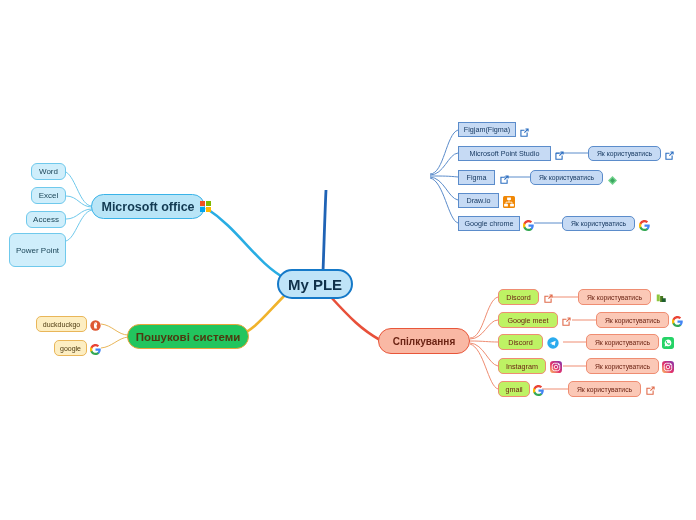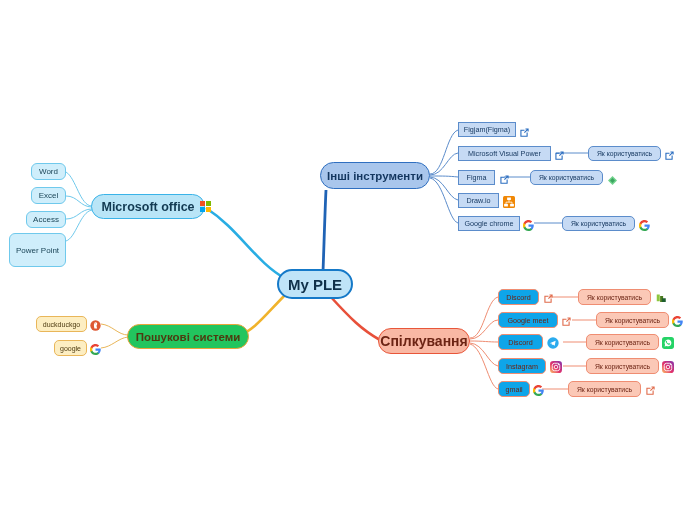--- a/index.html
+++ b/index.html
@@ -60,24 +60,24 @@
     border-radius:13px;color:#4d3a10;font-size:11.5px;font-weight:600;
   }
   .n-search-leaf{
     background:#fdeec2;border-color:#e9b659;border-width:1px;
     border-radius:5px;color:#4d3a10;font-size:7px;
   }
 
   
   .n-comm{
     background:#f9b8a4;border-color:#e8563a;border-width:1.6px;
-    border-radius:14px;color:#6c2414;font-size:14px;font-weight:600;
+    border-radius:14px;color:#6c2414;font-size:10px;font-weight:600;
   }
   .n-comm-leaf{
-    background:#0ea5e9;border-color:#ef8d72;border-width:1px;
+    background:#bef264;border-color:#ef8d72;border-width:1px;
     border-radius:5px;color:#6c2414;font-size:7.2px;align-items:center;
   }
   .n-comm-sub{
     background:#fbc8b6;border-color:#ef8d72;border-width:1px;
     border-radius:5px;color:#6c2414;font-size:6.8px;
   }
 
   
   .icon{position:absolute;z-index:4;display:block;}
 
@@ -167,36 +167,33 @@
   <div class="node n-ms-leaf" style="left:31px;top:187px;width:35px;height:17px;">
     <span>Excel</span>
   </div>
   <div class="node n-ms-leaf" style="left:26px;top:211px;width:40px;height:17px;">
     <span>Access</span>
   </div>
   <div class="node n-ms-leaf" style="left:9px;top:233px;width:57px;height:34px;">
     <span>Power Point</span>
   </div>
 
-  <div class="node n-tools" style="left:320px;top:162px;width:110px;height:27px;">
-    <span>Інші інструменти</span>
-  </div>
 
   <div class="node n-tools-leaf" style="left:458px;top:122px;width:58px;height:15px;">
     <span>Figjam(Figma)</span>
   </div>
   <span class="icon" style="left:519px;top:124px;">
     <svg width="11" height="11" viewBox="0 0 16 16">
         <path d="M2 4h6v1.6H3.6v7H11V8h1.6v6H2z" fill="#2a6dc0"></path>
         <path d="M9.4 2H14v4.6h-1.5V4.6L8.4 8.7 7.3 7.6l4.1-4.1H9.4z" fill="#2a6dc0"></path>
       </svg>
   </span>
 
   <div class="node n-tools-leaf" style="left:458px;top:146px;width:93px;height:15px;">
-    <span>Microsoft Visual Power</span>
+    <span>Microsoft Point Studio</span>
   </div>
   <span class="icon" style="left:554px;top:147px;">
     <svg width="11" height="11" viewBox="0 0 16 16">
         <path d="M2 4h6v1.6H3.6v7H11V8h1.6v6H2z" fill="#2a6dc0"></path>
         <path d="M9.4 2H14v4.6h-1.5V4.6L8.4 8.7 7.3 7.6l4.1-4.1H9.4z" fill="#2a6dc0"></path>
       </svg>
   </span>
   <div class="node n-tools-sub" style="left:588px;top:146px;width:73px;height:15px;">
     <span>Як користуватись</span>
   </div>

